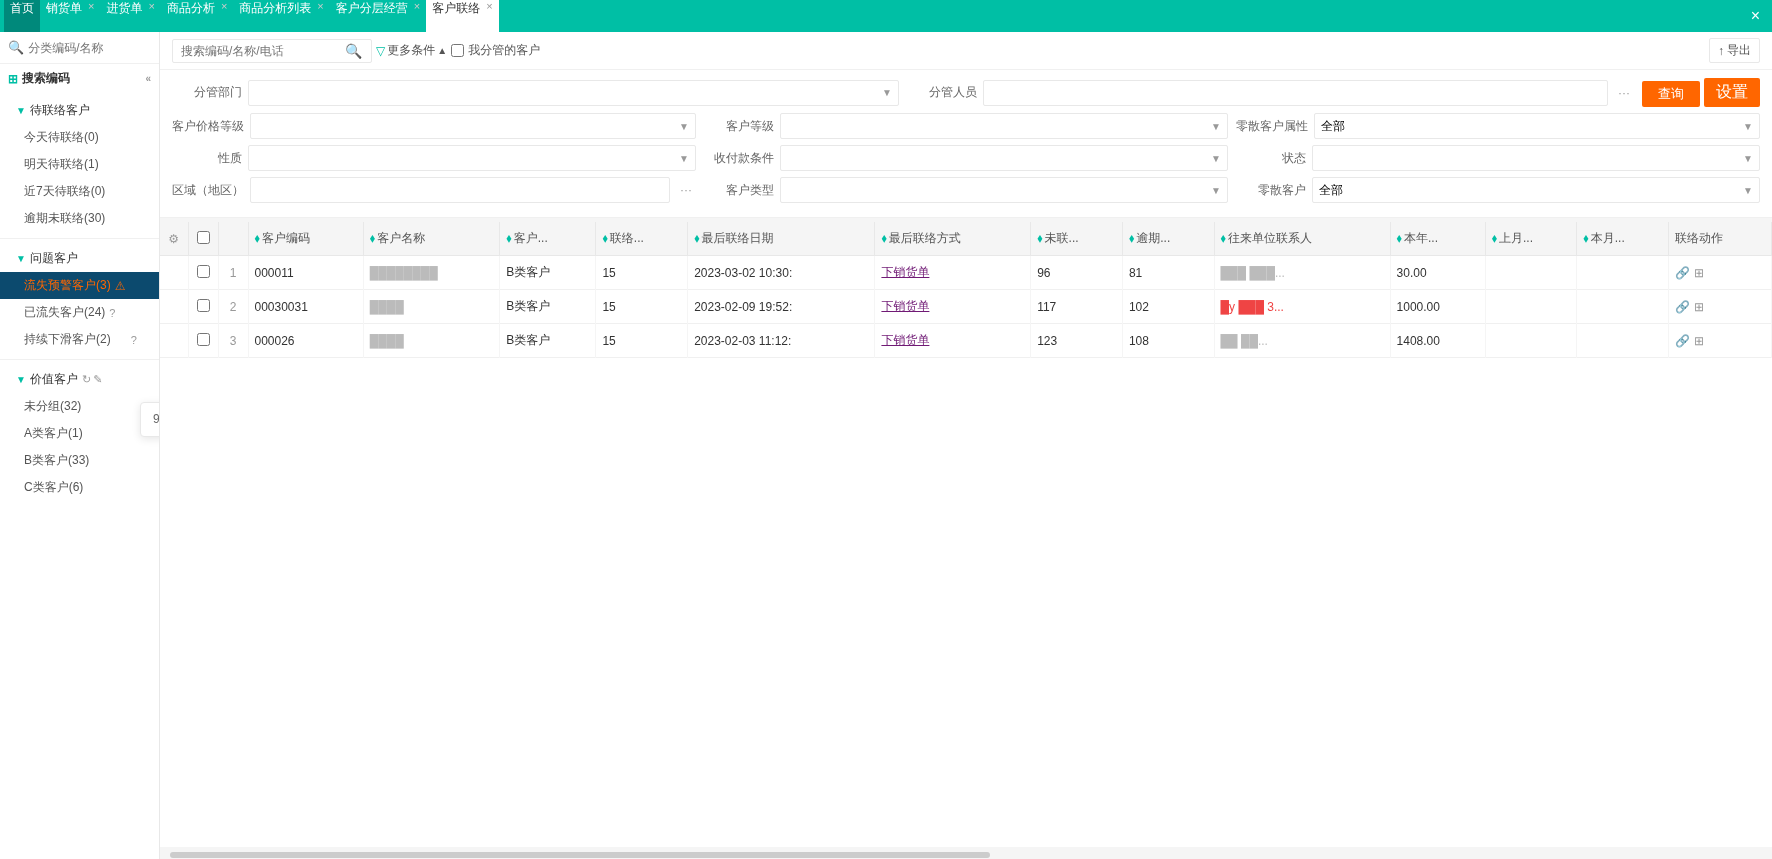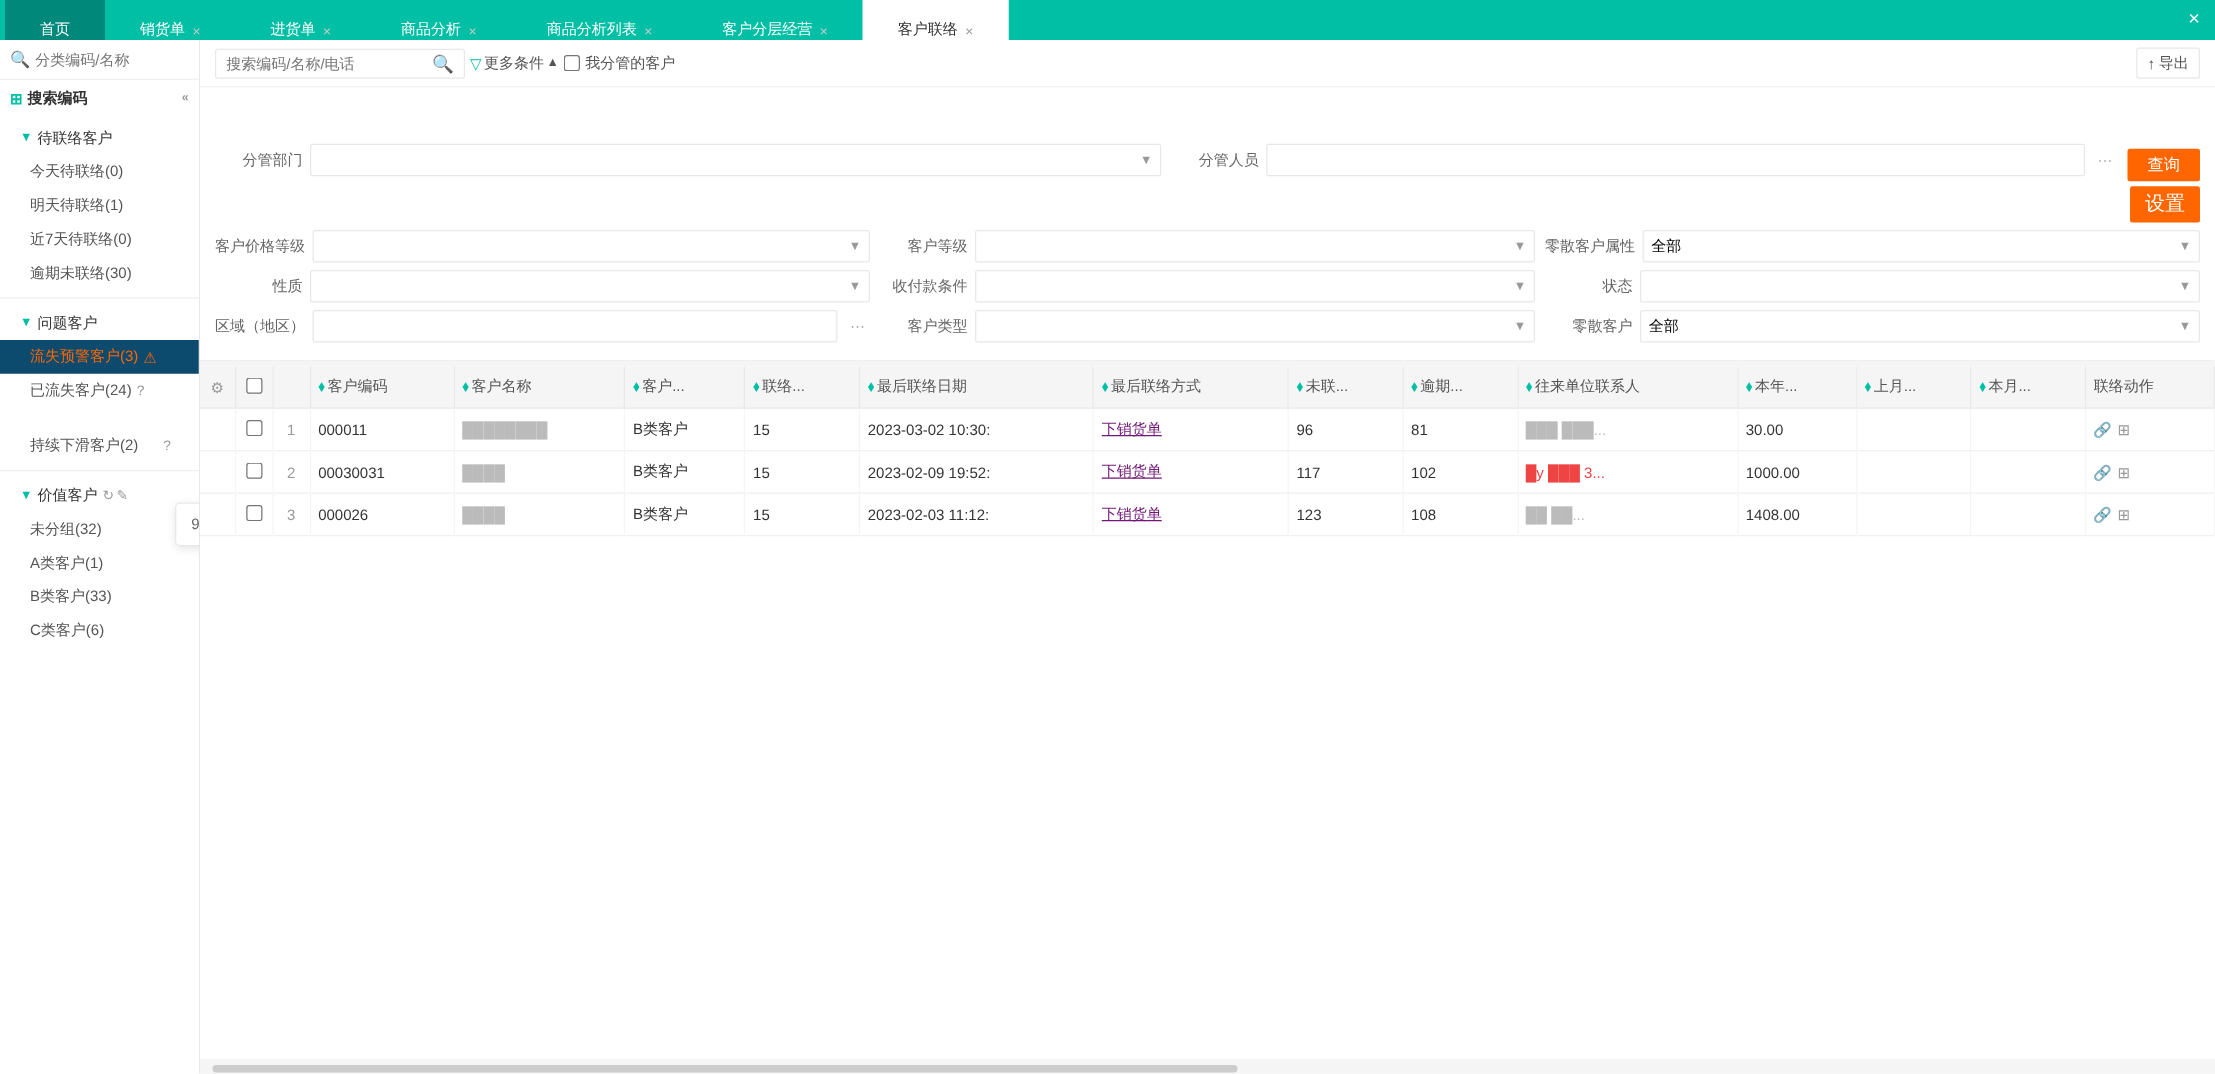--- a/index.html
+++ b/index.html
@@ -8,23 +8,23 @@
     
     .top-nav {
       background: #00bfa5;
       height: 32px;
       display: flex;
       align-items: center;
       padding: 0 4px;
     }
     .nav-tab {
       display: flex;
-      align-items: flex-end;
+      align-items: flex-start;
       height: 32px;
-      padding: 0 28px;
+      padding: 0 6px;
       color: #fff;
       cursor: pointer;
       font-size: 13px;
       position: relative;
       white-space: nowrap;
     }
     .nav-tab.home { background: #00897b; }
     .nav-tab.active { background: #fff; color: #333; }
     .nav-tab .close-btn { margin-left: 6px; font-size: 11px; color: #ccc; }
     .nav-tab.active .close-btn { color: #999; }
@@ -246,24 +246,22 @@
       background: #ff6600;
       color: #fff;
       border: none;
       border-radius: 2px;
       padding: 4px 12px;
       cursor: pointer;
       font-size: 16px;
     }
     .btn-group-right {
       display: flex;
-      flex-direction: column;
       gap: 4px;
       align-items: flex-end;
-      margin-top: 41px;
     }
 
     
     .table-container {
       flex: 1;
       overflow: auto;
       background: #fff;
       margin: 4px 0;
     }
     table {
@@ -427,21 +425,21 @@
         <span>问题客户</span>
       </div>
       <div class="sidebar-item active" style="display:flex;align-items:center;gap:4px;">
         <span style="color:#ff6600;">流失预警客户(3)</span>
         <span style="color:#ff6600;font-size:12px;">⚠</span>
       </div>
       <div class="sidebar-item" style="display:flex;align-items:center;gap:4px;">
         <span>已流失客户(24)</span>
         <span style="color:#999;font-size:11px;">?</span>
       </div>
-      <div class="sidebar-item" style="display:flex;align-items:center;gap:20px;margin-top:17px;">
+      <div class="sidebar-item" style="display:flex;align-items:center;gap:20px;">
         <span>持续下滑客户(2)</span>
         <span style="color:#999;font-size:11px;">?</span>
       </div>
     </div>
 
     <div class="sidebar-divider"></div>
 
     <div class="sidebar-section">
       <div class="sidebar-group-label">
         <span class="triangle">▼</span>

